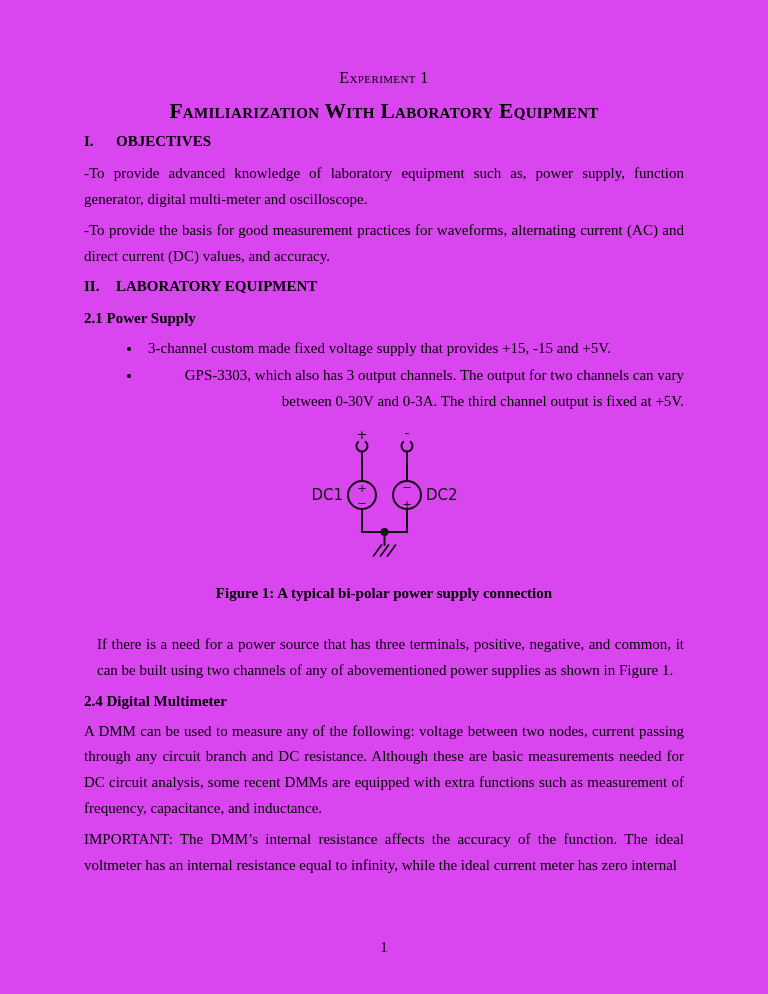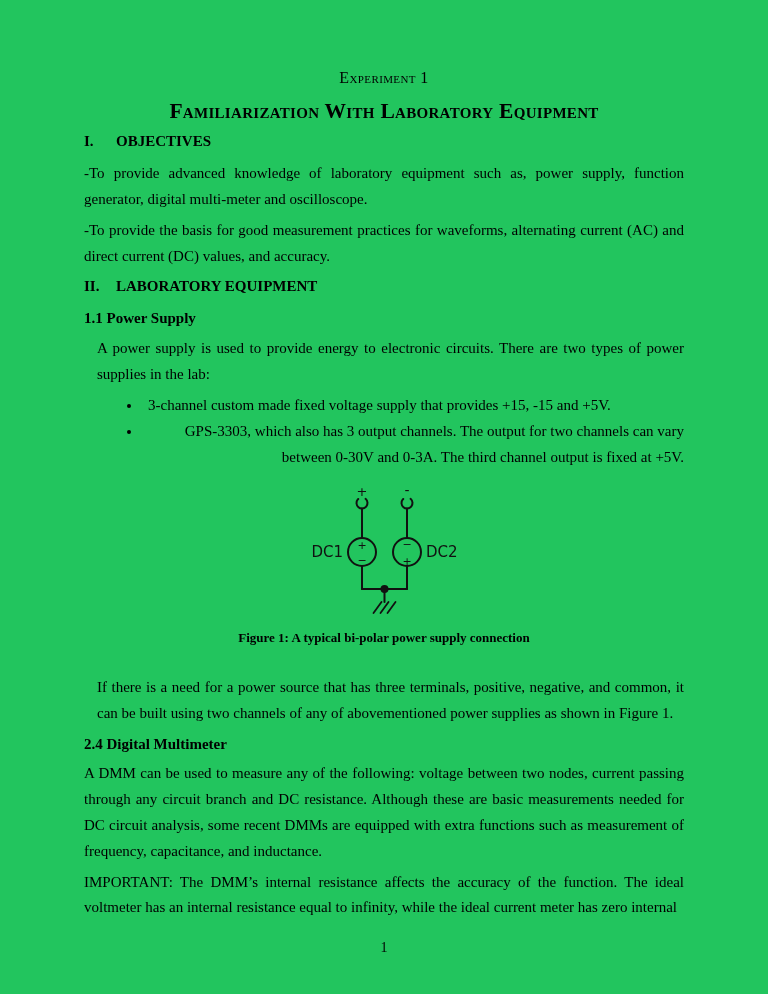--- a/index.html
+++ b/index.html
@@ -1,20 +1,20 @@
 <!DOCTYPE html>
 <html><head>
 <meta charset="utf-8">
 <style>
   * { margin: 0; padding: 0; box-sizing: border-box; }
   html, body { background: #ffffff; }
   .page {
     width: 768px;
     height: 994px;
-    background: #22c55e;
+    background: #d946ef;
     padding: 64px 84px 0 84px;
     position: relative;
     overflow: hidden;
     font-family: "Liberation Serif", serif;
     font-size: 15px;
     line-height: 1.72;
     color: #000000;
   }
   .kicker {
     text-align: center;
@@ -57,23 +57,23 @@
     padding-left: 6px;
     margin-bottom: 1px;
   }
   ul.bullets li.centered { text-align: right; }
   .figure-wrap {
     text-align: center;
     margin: 2px 0 28px 0;
   }
   .fig-caption {
     font-weight: bold;
-    font-size: 13px;
+    font-size: 15px;
     line-height: 1.4;
-    margin-top: 0;
+    margin-top: 11px;
   }
   .circuit { display: inline-block; }
   .page-number {
     position: absolute;
     bottom: 34px;
     left: 0;
     width: 100%;
     text-align: center;
     font-size: 14px;
   }
@@ -90,22 +90,21 @@
     <span class="num">I.</span><span>OBJECTIVES</span>
   </div>
 
   <p class="body">-To provide advanced knowledge of laboratory equipment such as, power supply, function generator, digital multi-meter and oscilloscope.</p>
   <p class="body">-To provide the basis for good measurement practices for waveforms, alternating current (AC) and direct current (DC) values, and accuracy.</p>
 
   <div class="sec-heading">
     <span class="num">II.</span><span>LABORATORY EQUIPMENT</span>
   </div>
 
-  <div class="sub-heading">1.1 Power Supply</div>
-  <p class="body indented">A power supply is used to provide energy to electronic circuits. There are two types of power supplies in the lab:</p>
+  <div class="sub-heading">2.1 Power Supply</div>
 
   <ul class="bullets">
     <li>3-channel custom made fixed voltage supply that provides +15, -15 and +5V.</li>
     <li class="centered">GPS-3303, which also has 3 output channels. The output for two channels can vary between 0-30V and 0-3A. The third channel output is fixed at +5V.</li>
   </ul>
 
   <div class="figure-wrap">
     <svg class="circuit" viewBox="0 0 200 134" width="200" height="134" xmlns="http://www.w3.org/2000/svg">
       <g stroke="#111111" stroke-width="2" fill="none" stroke-linecap="round">
         <circle cx="78" cy="17" r="5.5" stroke-dasharray="26 8.6" transform="rotate(-50 78 17)"></circle>

